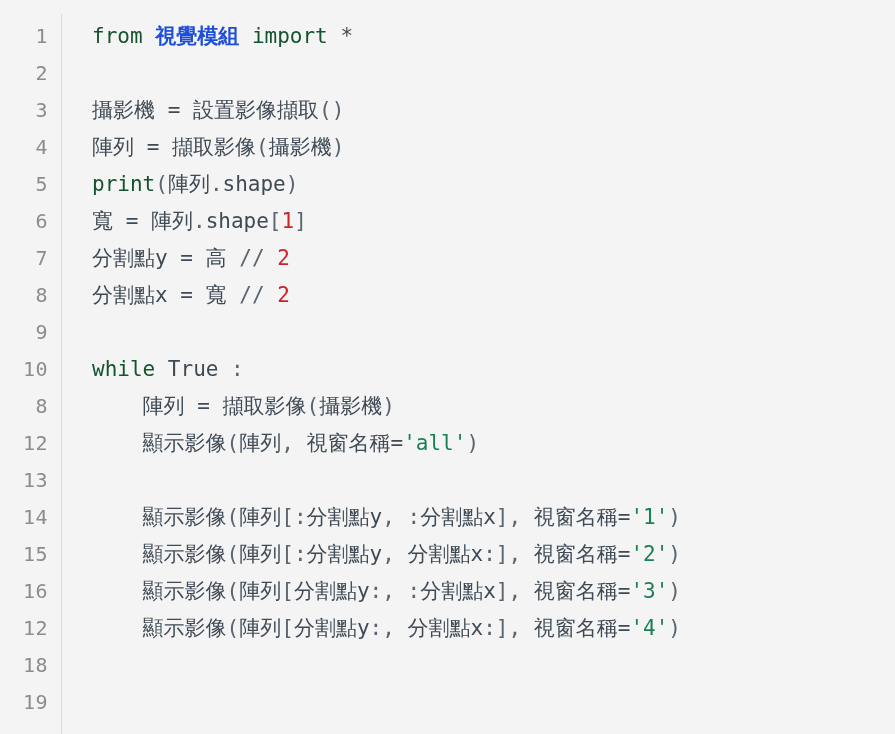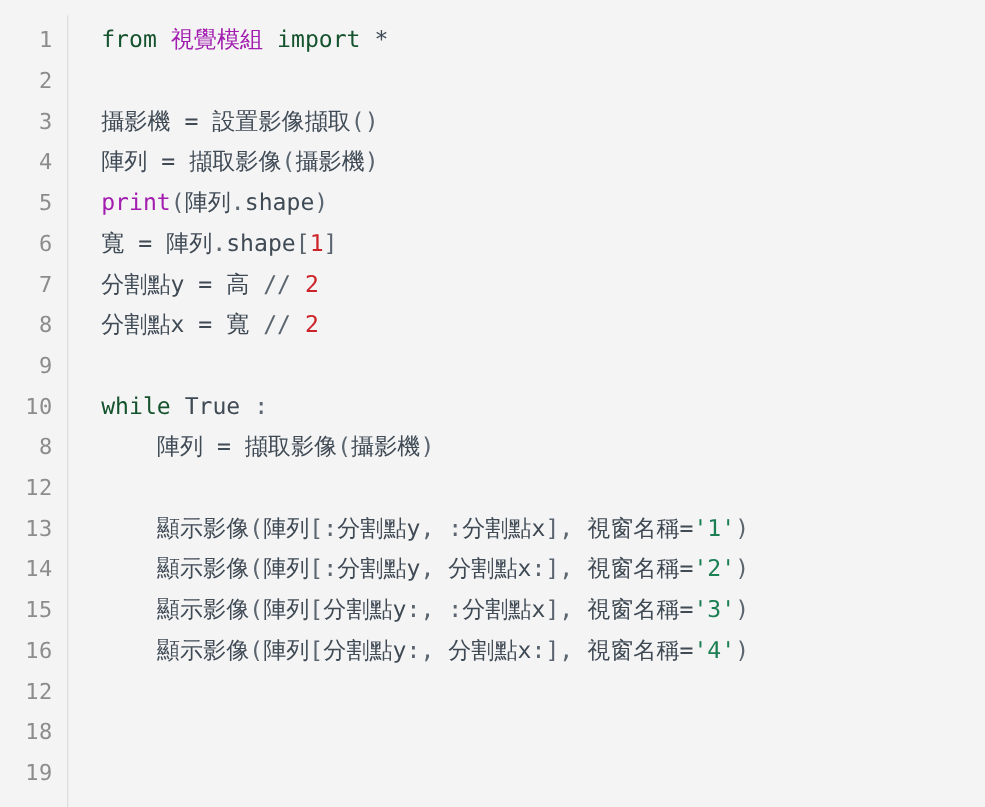--- a/index.html
+++ b/index.html
@@ -67,22 +67,22 @@
     font-size: 21px;
     white-space: pre;
     color: #3f4a55;
     font-family: "DejaVu Sans Mono", "Liberation Mono", monospace;
   }
   .line span { white-space: pre; }
 
   
   .t-plain   { color: #3f4a55; }
   .t-keyword { color: #14532d; }
-  .t-module  { color: #a21caf; }
-  .t-builtin { color: #a21caf; }
+  .t-module  { color: #1d4ed8; font-weight: bold; }
+  .t-builtin { color: #14532d; }
   .t-number  { color: #cc2229; }
   .t-string  { color: #1a7f53; }
   .t-punct   { color: #5a6570; }
   .t-op      { color: #3f4a55; }
 </style>
 </head>
 <body>
 
 <div id="editor">
 
@@ -116,20 +116,21 @@
       <div class="line">&nbsp;</div>
       <div class="line"><span class="t-plain">攝影機 </span><span class="t-op">=</span><span class="t-plain"> 設置影像擷取</span><span class="t-punct">(</span><span class="t-punct">)</span></div>
       <div class="line"><span class="t-plain">陣列 </span><span class="t-op">=</span><span class="t-plain"> 擷取影像</span><span class="t-punct">(</span><span class="t-plain">攝影機</span><span class="t-punct">)</span></div>
       <div class="line"><span class="t-builtin">print</span><span class="t-punct">(</span><span class="t-plain">陣列</span><span class="t-punct">.</span><span class="t-plain">shape</span><span class="t-punct">)</span></div>
       <div class="line"><span class="t-plain">寬 </span><span class="t-op">=</span><span class="t-plain"> 陣列</span><span class="t-punct">.</span><span class="t-plain">shape</span><span class="t-punct">[</span><span class="t-number">1</span><span class="t-punct">]</span></div>
       <div class="line"><span class="t-plain">分割點y </span><span class="t-op">=</span><span class="t-plain"> 高 </span><span class="t-punct">//</span><span class="t-plain"> </span><span class="t-number">2</span></div>
       <div class="line"><span class="t-plain">分割點x </span><span class="t-op">=</span><span class="t-plain"> 寬 </span><span class="t-punct">//</span><span class="t-plain"> </span><span class="t-number">2</span></div>
       <div class="line">&nbsp;</div>
       <div class="line"><span class="t-keyword">while</span><span class="t-plain"> True </span><span class="t-punct">:</span></div>
       <div class="line"><span class="t-plain">    陣列 </span><span class="t-op">=</span><span class="t-plain"> 擷取影像</span><span class="t-punct">(</span><span class="t-plain">攝影機</span><span class="t-punct">)</span></div>
+      <div class="line"><span class="t-plain">    顯示影像</span><span class="t-punct">(</span><span class="t-plain">陣列</span><span class="t-punct">, </span><span class="t-plain">視窗名稱</span><span class="t-op">=</span><span class="t-string">'all'</span><span class="t-punct">)</span></div>
       <div class="line">&nbsp;</div>
       <div class="line"><span class="t-plain">    顯示影像</span><span class="t-punct">(</span><span class="t-plain">陣列</span><span class="t-punct">[</span><span class="t-punct">:</span><span class="t-plain">分割點y</span><span class="t-punct">, </span><span class="t-punct">:</span><span class="t-plain">分割點x</span><span class="t-punct">]</span><span class="t-punct">, </span><span class="t-plain">視窗名稱</span><span class="t-op">=</span><span class="t-string">'1'</span><span class="t-punct">)</span></div>
       <div class="line"><span class="t-plain">    顯示影像</span><span class="t-punct">(</span><span class="t-plain">陣列</span><span class="t-punct">[</span><span class="t-punct">:</span><span class="t-plain">分割點y</span><span class="t-punct">, </span><span class="t-plain">分割點x</span><span class="t-punct">:</span><span class="t-punct">]</span><span class="t-punct">, </span><span class="t-plain">視窗名稱</span><span class="t-op">=</span><span class="t-string">'2'</span><span class="t-punct">)</span></div>
       <div class="line"><span class="t-plain">    顯示影像</span><span class="t-punct">(</span><span class="t-plain">陣列</span><span class="t-punct">[</span><span class="t-plain">分割點y</span><span class="t-punct">:</span><span class="t-punct">, </span><span class="t-punct">:</span><span class="t-plain">分割點x</span><span class="t-punct">]</span><span class="t-punct">, </span><span class="t-plain">視窗名稱</span><span class="t-op">=</span><span class="t-string">'3'</span><span class="t-punct">)</span></div>
       <div class="line"><span class="t-plain">    顯示影像</span><span class="t-punct">(</span><span class="t-plain">陣列</span><span class="t-punct">[</span><span class="t-plain">分割點y</span><span class="t-punct">:</span><span class="t-punct">, </span><span class="t-plain">分割點x</span><span class="t-punct">:</span><span class="t-punct">]</span><span class="t-punct">, </span><span class="t-plain">視窗名稱</span><span class="t-op">=</span><span class="t-string">'4'</span><span class="t-punct">)</span></div>
     </div>
 
 </div>
 
 </body></html>

